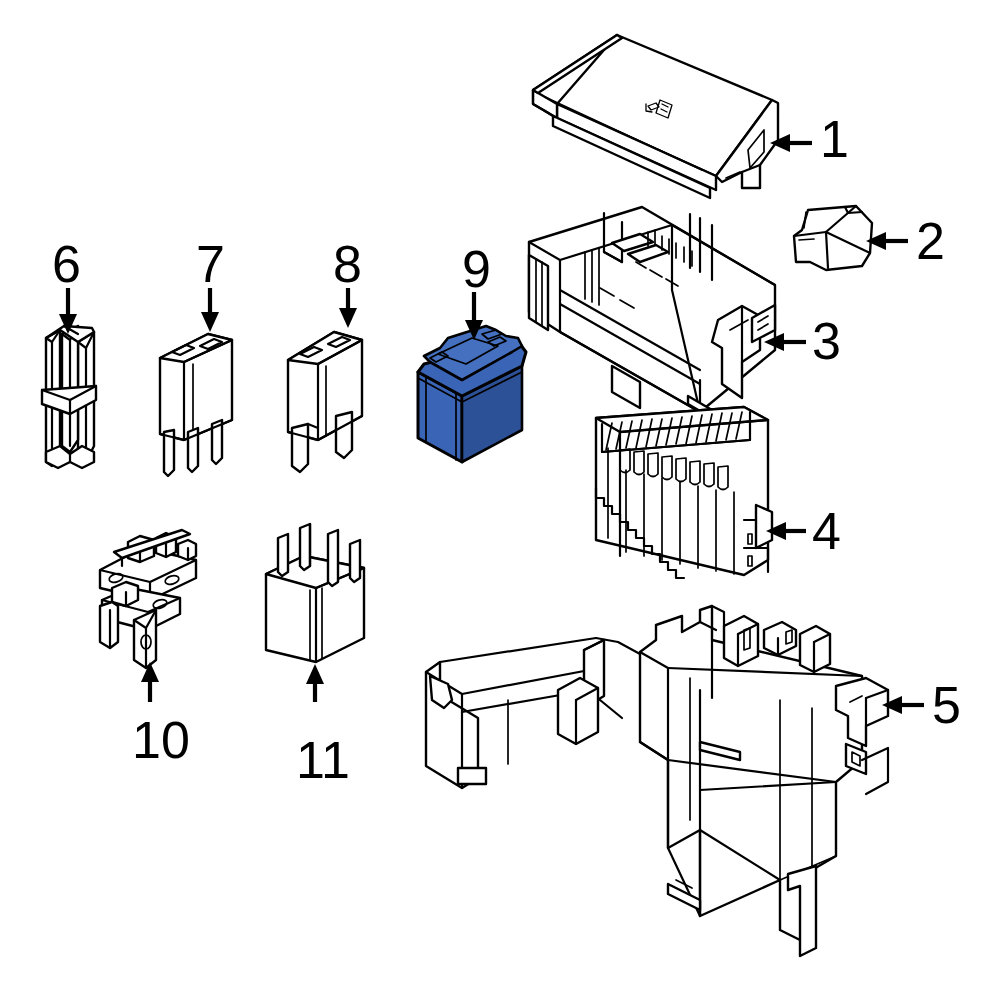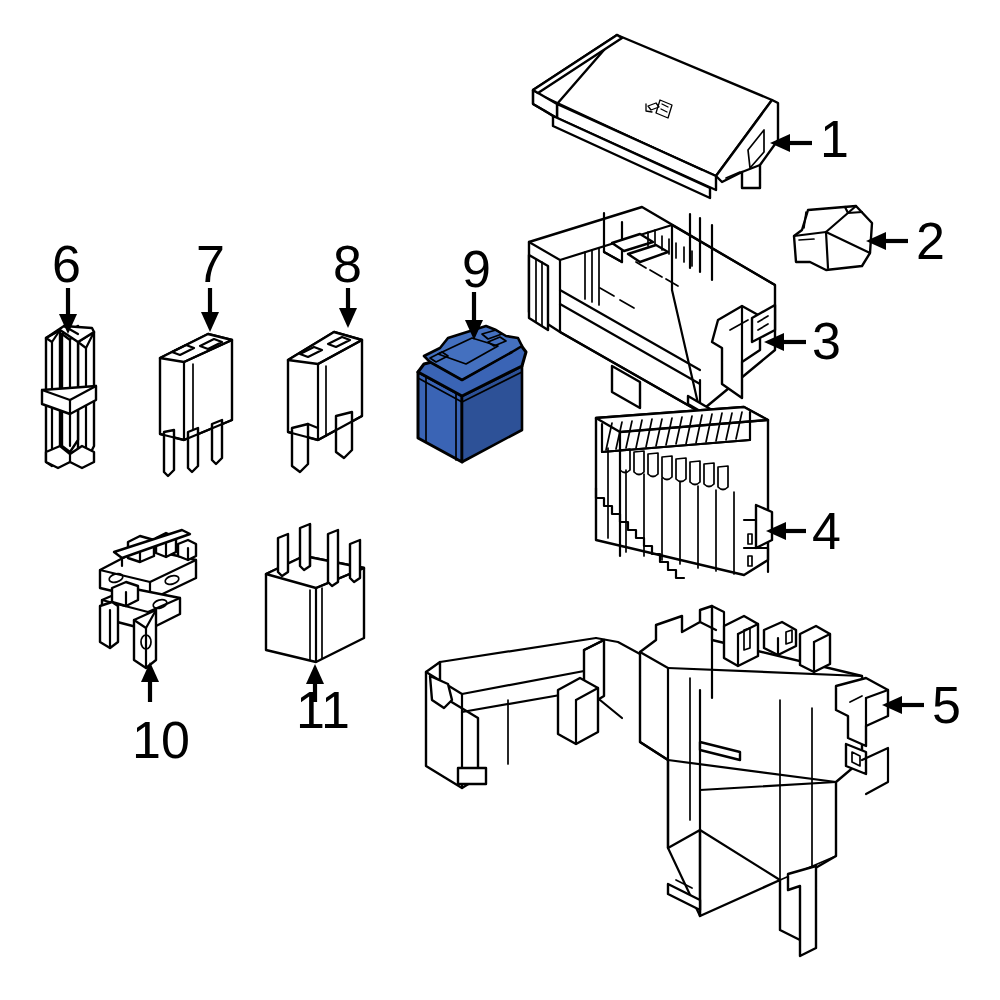--- a/index.html
+++ b/index.html
@@ -478,15 +478,15 @@
   <div class="callout-num" style="left:820px; top:113px;">1</div>
   <div class="callout-num" style="left:916px; top:215px;">2</div>
   <div class="callout-num" style="left:812px; top:315px;">3</div>
   <div class="callout-num" style="left:812px; top:505px;">4</div>
   <div class="callout-num" style="left:932px; top:679px;">5</div>
   <div class="callout-num" style="left:52px; top:238px;">6</div>
   <div class="callout-num" style="left:196px; top:238px;">7</div>
   <div class="callout-num" style="left:333px; top:238px;">8</div>
   <div class="callout-num" style="left:462px; top:243px;">9</div>
   <div class="callout-num" style="left:132px; top:714px;">10</div>
-  <div class="callout-num" style="left:296px; top:684px;">11</div>
+  <div class="callout-num" style="left:296px; top:734px;">11</div>
 
 </div>
 
 </body></html>

